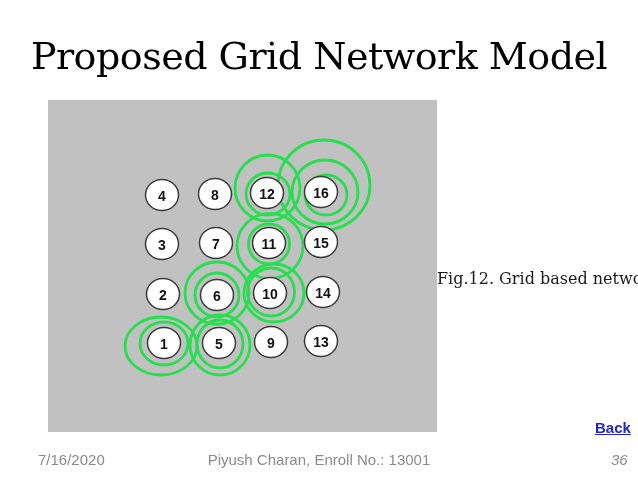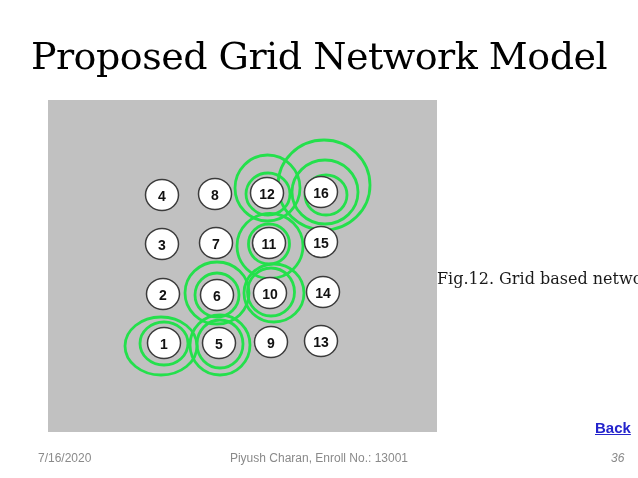--- a/index.html
+++ b/index.html
@@ -49,21 +49,21 @@
     font-weight: 600;
     color: #2424cc;
     text-decoration: underline;
     cursor: pointer;
     margin-left: 48px;
   }
 
   .footer-date, .footer-center, .footer-page {
     position: absolute;
     top: 451px;
-    font-size: 12px;
+    font-size: 15px;
     color: #8a8a8a;
   }
   .footer-date { left: 38px; }
   .footer-center { left: 0; width: 100%; text-align: center; }
   .footer-page { left: 611px; font-style: italic; }
 
   .node-label {
     font-family: "Liberation Sans", sans-serif;
     font-size: 14px;
     font-weight: 600;

